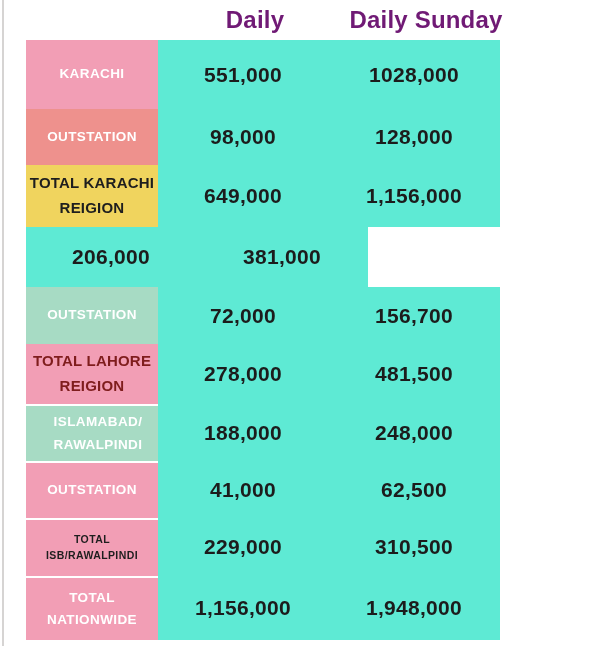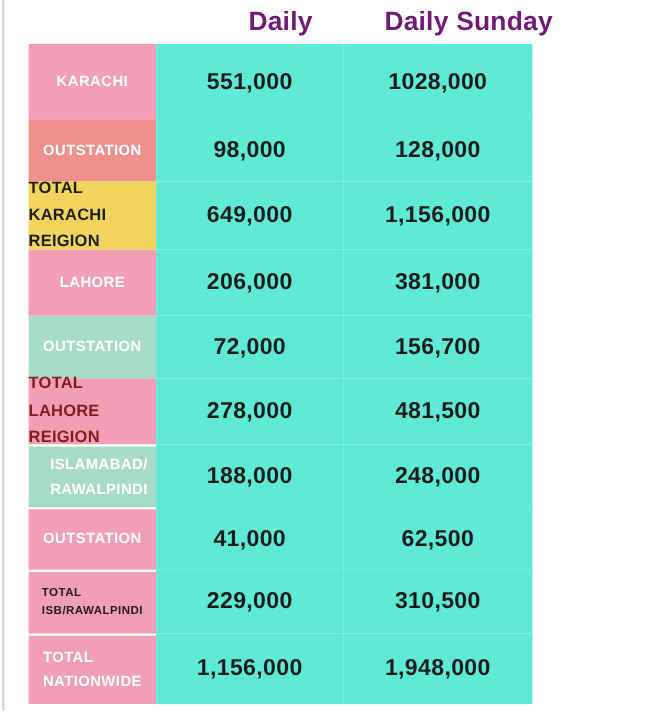--- a/index.html
+++ b/index.html
@@ -11,22 +11,22 @@
 
   .header { position:absolute; left:26px; top:0; width:486px; height:40px; display:flex; }
   .h-spacer { width:144px; }
   .h-col { display:flex; align-items:center; justify-content:center;
     font-size:24px; font-weight:800; color:#701a75; letter-spacing:0.2px; }
   .h-daily { width:170px; }
   .h-sunday { width:172px; }
 
   .table { position:absolute; left:26px; top:40px; width:486px; }
   .row { display:flex; }
-  .label { width:116px; display:flex; align-items:center; justify-content:center;
-    text-align:left; font-weight:700; white-space:pre-line; letter-spacing:0.4px;
+  .label { width:132px; display:flex; align-items:center; justify-content:center;
+    text-align:center; font-weight:700; white-space:pre-line; letter-spacing:0.4px;
     line-height:1.65; }
   .cell { display:flex; align-items:center; justify-content:center;
     background:#5eead4; font-weight:800; color:#1c1c1c; letter-spacing:0.3px; }
   .c-daily { width:170px; font-size:21px; }
   .c-sunday { width:172px; font-size:21px; }
 
   .lab-md { font-size:13.5px; }
   .lab-dark { font-size:15px; letter-spacing:0.2px; }
   .lab-sm { font-size:10.5px; line-height:1.5; }
   .sep { border-top:2px solid #ffffff; }
@@ -57,21 +57,20 @@
       <div class="cell c-daily">98,000</div>
       <div class="cell c-sunday">128,000</div>
     </div>
     <div class="row r2">
       <div class="label lab-dark" style="background: rgb(240, 212, 94); color: rgb(30, 30, 30);">TOTAL KARACHI
 REIGION</div>
       <div class="cell c-daily">649,000</div>
       <div class="cell c-sunday">1,156,000</div>
     </div>
     <div class="row r3">
-      <div class="label lab-md" style="background: rgb(242, 158, 181); color: rgb(255, 255, 255);">LAHORE</div>
       <div class="cell c-daily">206,000</div>
       <div class="cell c-sunday">381,000</div>
     </div>
     <div class="row r4">
       <div class="label lab-md" style="background: rgb(167, 219, 196); color: rgb(255, 255, 255);">OUTSTATION</div>
       <div class="cell c-daily">72,000</div>
       <div class="cell c-sunday">156,700</div>
     </div>
     <div class="row r5">
       <div class="label lab-dark" style="background: rgb(242, 158, 181); color: #7f1d1d;">TOTAL LAHORE

